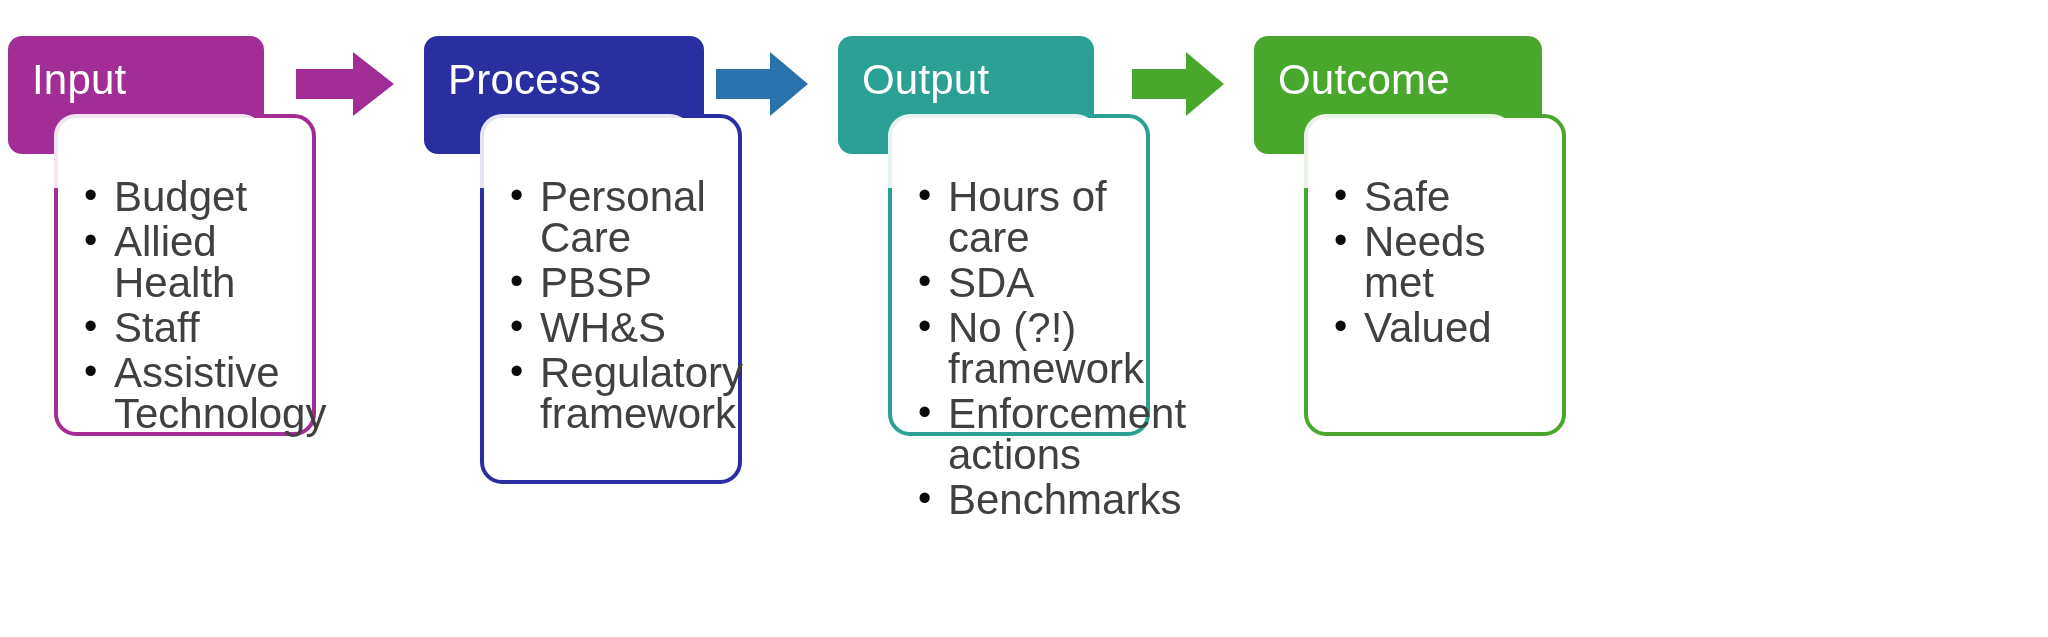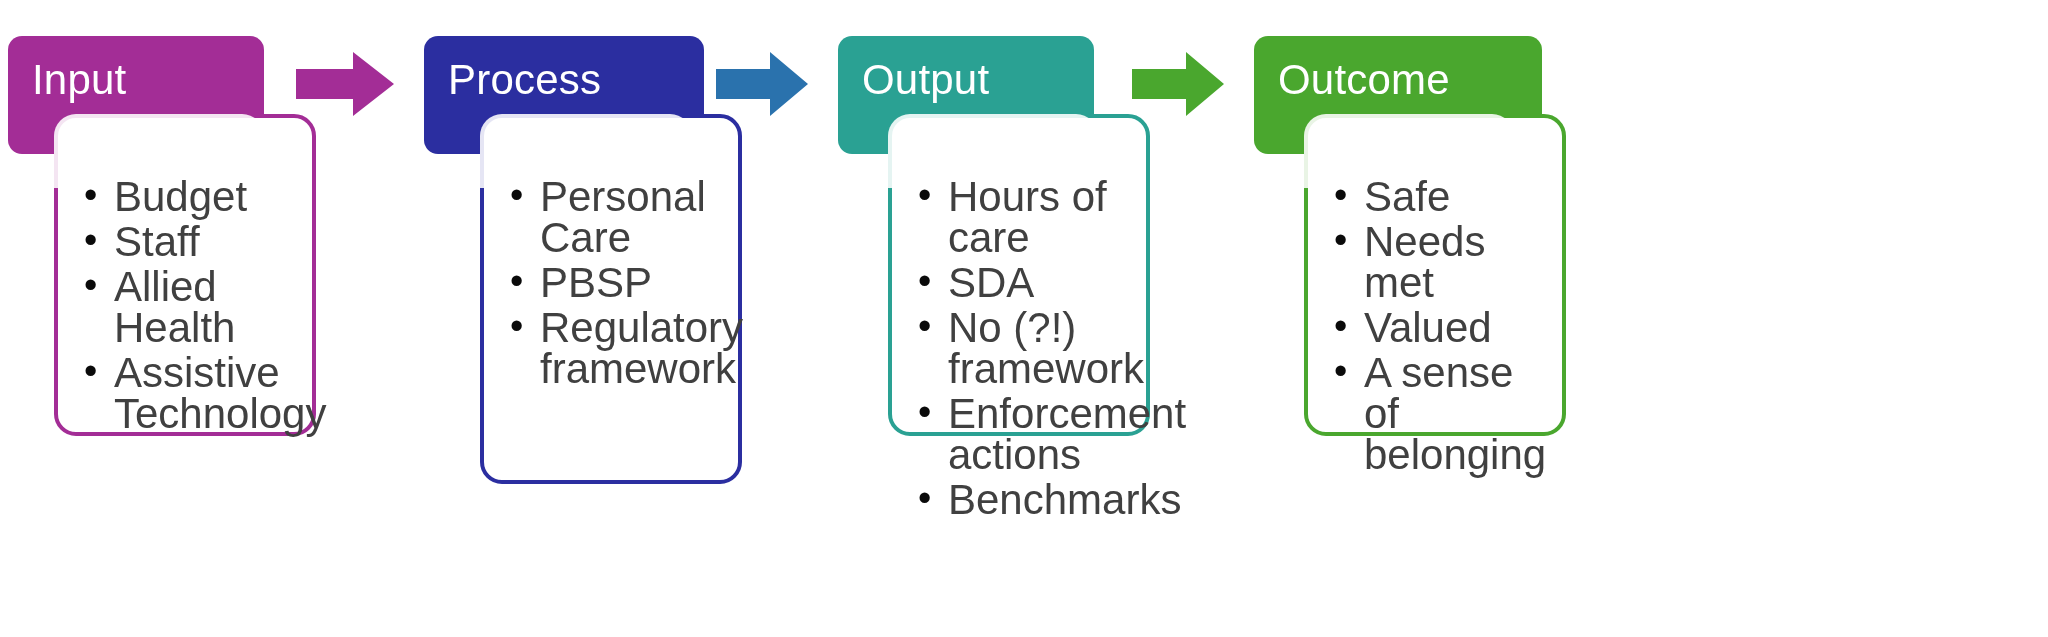--- a/index.html
+++ b/index.html
@@ -106,40 +106,41 @@
 
 <div id="stage">
 
   <div class="stage-header" style="left:8px; top:36px; width:256px; height:118px; background:#A32D96;">
     <span class="stage-header-label">Input</span>
   </div>
   <div class="stage-card" style="left:54px; top:114px; width:262px; height:322px; border-color:#A32D96;">
     <div class="card-wash" style="width:210px;"></div>
     <ul class="bullet-list">
       <li class="bullet-item">Budget</li>
+      <li class="bullet-item">Allied Health</li>
       <li class="bullet-item">Staff</li>
-      <li class="bullet-item">Allied Health</li>
       <li class="bullet-item">Assistive Technology</li>
     </ul>
   </div>
 
   <div class="flow-arrow" style="left:296px; top:52px; width:98px; height:64px;">
     <svg width="98" height="64" viewBox="0 0 98 64" aria-hidden="true">
       <polygon points="0,17 57,17 57,0 98,32 57,64 57,47 0,47" fill="#A32D96"></polygon>
     </svg>
   </div>
 
   <div class="stage-header" style="left:424px; top:36px; width:280px; height:118px; background:#2B2EA0;">
     <span class="stage-header-label">Process</span>
   </div>
   <div class="stage-card" style="left:472px; top:114px; width:262px; height:370px; border-color:#2B2EA0;margin-left:8px;">
     <div class="card-wash" style="width:212px;"></div>
     <ul class="bullet-list">
       <li class="bullet-item">Personal Care</li>
       <li class="bullet-item">PBSP</li>
+      <li class="bullet-item">WH&amp;S</li>
       <li class="bullet-item">Regulatory framework</li>
     </ul>
   </div>
 
   <div class="flow-arrow" style="left:716px; top:52px; width:92px; height:64px;">
     <svg width="92" height="64" viewBox="0 0 92 64" aria-hidden="true">
       <polygon points="0,17 54,17 54,0 92,32 54,64 54,47 0,47" fill="#2A72AD"></polygon>
     </svg>
   </div>
 
@@ -165,17 +166,16 @@
 
   <div class="stage-header" style="left:1254px; top:36px; width:288px; height:118px; background:#4AA72E;">
     <span class="stage-header-label">Outcome</span>
   </div>
   <div class="stage-card" style="left:1304px; top:114px; width:262px; height:322px; border-color:#4AA72E;">
     <div class="card-wash" style="width:210px;"></div>
     <ul class="bullet-list">
       <li class="bullet-item">Safe</li>
       <li class="bullet-item">Needs met</li>
       <li class="bullet-item">Valued</li>
-      <li class="bullet-item">A sense of belonging</li>
     </ul>
   </div>
 
 </div>
 
 </body></html>

